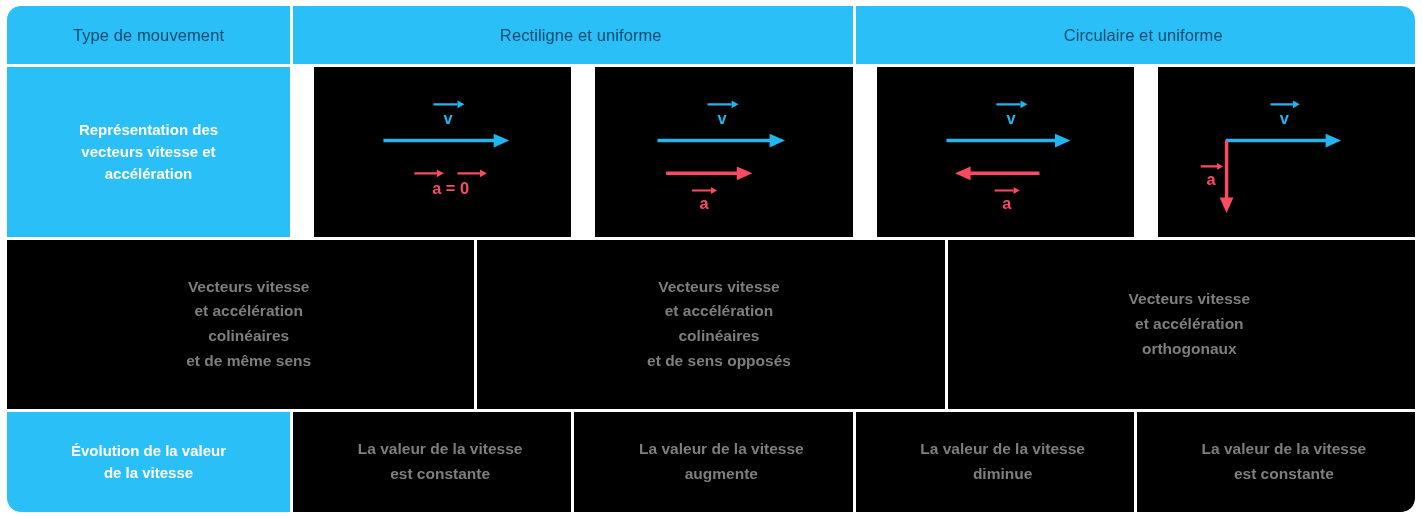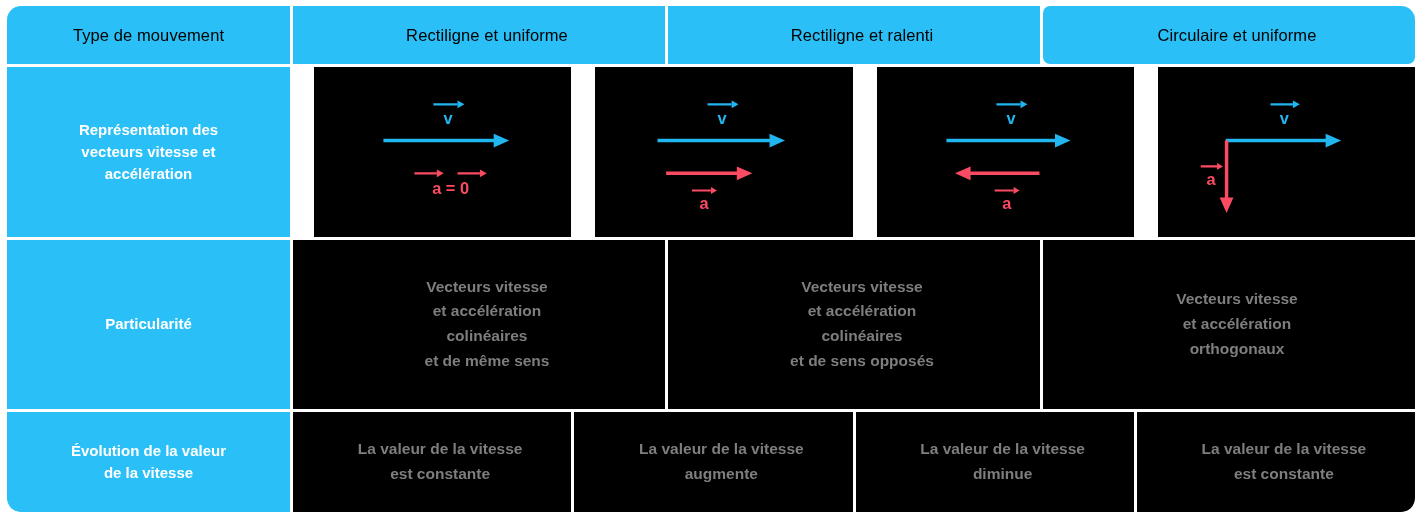--- a/index.html
+++ b/index.html
@@ -42,62 +42,59 @@
     background: #2ac0f7;
     color: #ffffff;
   }
   .cell.dark { color: #7e7e7e; }
 
   .hdr-text {
     font-size: 16.5px;
     font-weight: 400;
     letter-spacing: .1px;
     line-height: 1.25;
-    color: #000000;
+    color: #0c4a6e;
   }
   .side-text {
     font-size: 15px;
     font-weight: 600;
     line-height: 1.45;
     color: #ffffff;
     padding: 0 10px;
     white-space: pre-line;
   }
   .body-text {
     font-size: 15.5px;
     font-weight: 600;
     line-height: 1.6;
     color: #7e7e7e;
     padding: 0 10px;
     white-space: pre-line;
   }
 
   
   .row.header .cell:first-child { border-top-left-radius: 12px; }
-  .row.header .cell:last-child  { border-top-right-radius: 12px; border-radius: 7px; }
+  .row.header .cell:last-child  { border-top-right-radius: 12px; }
   .row.r-evolution .cell:first-child { border-bottom-left-radius: 12px; }
   .row.r-evolution .cell:last-child  { border-bottom-right-radius: 12px; }
 
   .diagram { width: 100%; height: 100%; display: block; }
 </style>
 </head>
 <body>
 
 <div class="table-wrap">
   <div class="table">
 
     <div class="row header">
       <div class="cell c0 blue">
         <span class="hdr-text">Type de mouvement</span>
       </div>
       <div class="cell cN blue">
         <span class="hdr-text">Rectiligne et uniforme</span>
-      </div>
-      <div class="cell cN blue">
-        <span class="hdr-text">Rectiligne et ralenti</span>
       </div>
       <div class="cell cN blue">
         <span class="hdr-text">Circulaire et uniforme</span>
       </div>
     </div>
 
     <div class="row r-vectors">
       <div class="cell c0 blue">
         <span class="side-text">Représentation des
 vecteurs vitesse et
@@ -194,23 +191,20 @@
           <g>
             <line x1="31" y1="102" x2="50" y2="102" stroke="#fb4b63" stroke-width="2.4"></line>
             <path d="M50 98 L57 102 L50 106 Z" fill="#fb4b63"></path>
           </g>
           <text x="43" y="124" fill="#fb4b63" font-family="Liberation Sans, sans-serif" font-size="19" font-weight="bold" text-anchor="middle">a</text>
         </svg>
       </div>
     </div>
 
     <div class="row r-particularite">
-      <div class="cell c0 blue">
-        <span class="side-text">Particularité</span>
-      </div>
       <div class="cell cN dark">
         <span class="body-text">Vecteurs vitesse
 et accélération
 colinéaires
 et de même sens</span>
       </div>
       <div class="cell cN dark">
         <span class="body-text">Vecteurs vitesse
 et accélération
 colinéaires

